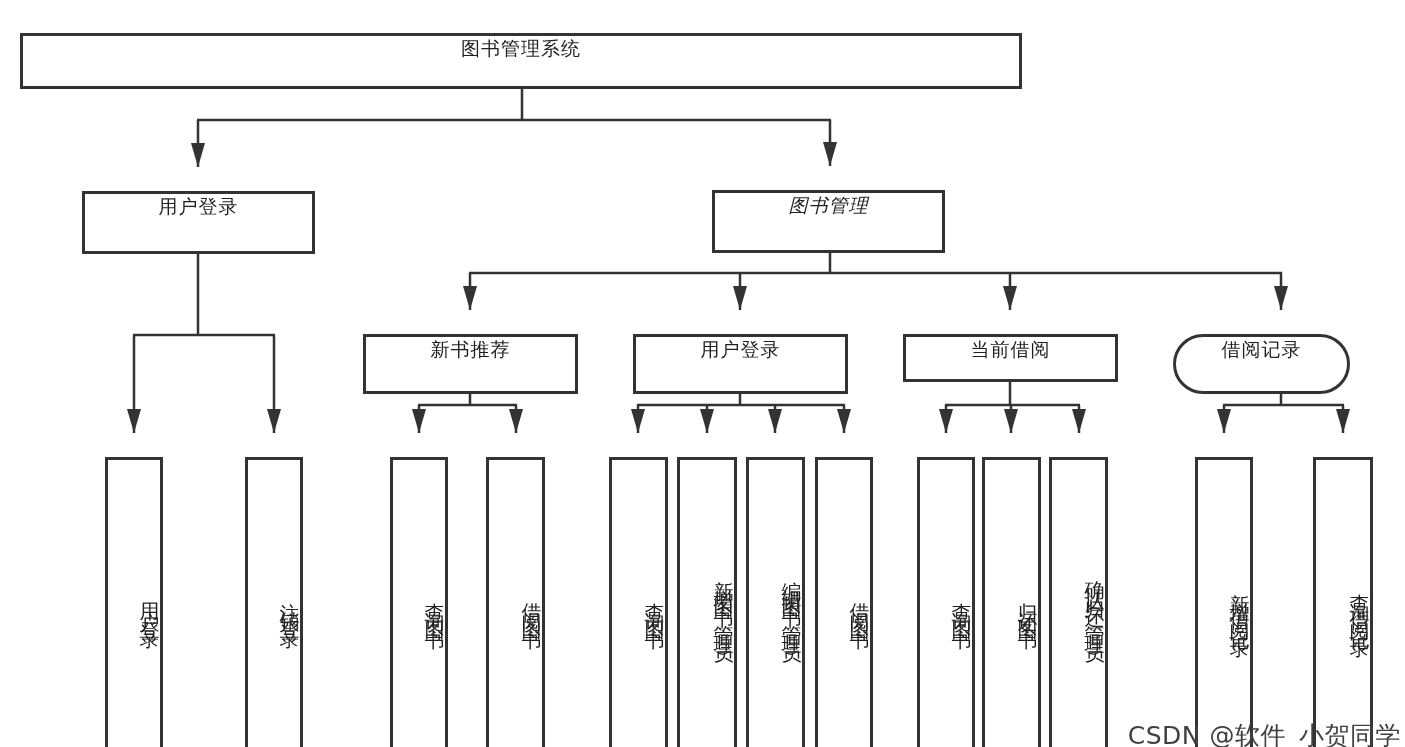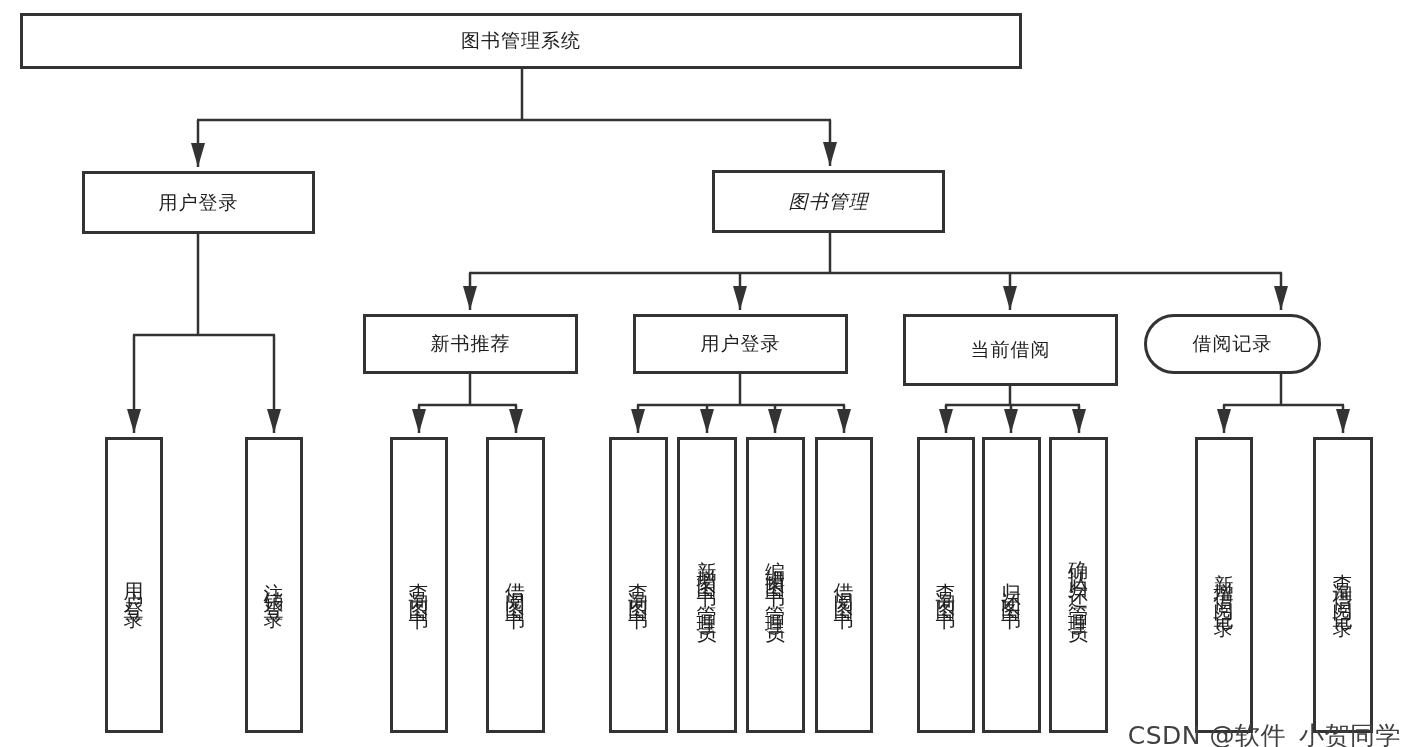--- a/index.html
+++ b/index.html
@@ -16,43 +16,43 @@
   svg.connectors {
     position: absolute; left: 0; top: 0;
     width: 1405px; height: 747px;
     z-index: 1;
   }
   .node {
     position: absolute;
     background: #ffffff;
     border: 3px solid #333333;
     display: flex;
-    align-items: center;
     justify-content: center;
     color: #1f1f1f;
     z-index: 2;
+    margin-top: 20px;
   }
   .node.h { font-size: 19px; letter-spacing: 1px; }
   .node.v {
     font-size: 20px;
     writing-mode: vertical-rl;
     text-orientation: mixed;
     letter-spacing: 9px;
     line-height: 1;
   }
   .node.v span { display: block; }
 
   
   .n-root        { left: 20px;   top: 13px;  width: 1002px; height: 56px; }
   .n-user-login  { left: 82px;   top: 171px; width: 233px;  height: 63px; }
   .n-book-mgmt   { left: 712px;  top: 170px; width: 233px;  height: 63px; font-style: italic; }
   .n-new-book    { left: 363px;  top: 314px; width: 215px;  height: 60px; }
   .n-book-borrow { left: 633px;  top: 314px; width: 215px;  height: 60px; }
-  .n-cur-borrow  { left: 903px;  top: 314px; width: 215px;  height: 72px; }
-  .n-borrow-rec  { left: 1144px; top: 314px; width: 177px;  height: 60px; border-radius: 30px; }
+  .n-cur-borrow  { left: 903px;  top: 314px; width: 215px;  height: 48px; }
+  .n-borrow-rec  { left: 1173px; top: 314px; width: 177px;  height: 60px; border-radius: 30px; }
 
   
   .leaf { top: 437px; height: 296px; width: 58px; }
   .l1  { left: 105px; }
   .l2  { left: 245px; }
   .l3  { left: 390px; }
   .l4  { left: 486px; width: 59px; }
   .l5  { left: 609px; width: 59px; }
   .l6  { left: 677px; width: 60px; }
   .l7  { left: 746px; width: 59px; }

